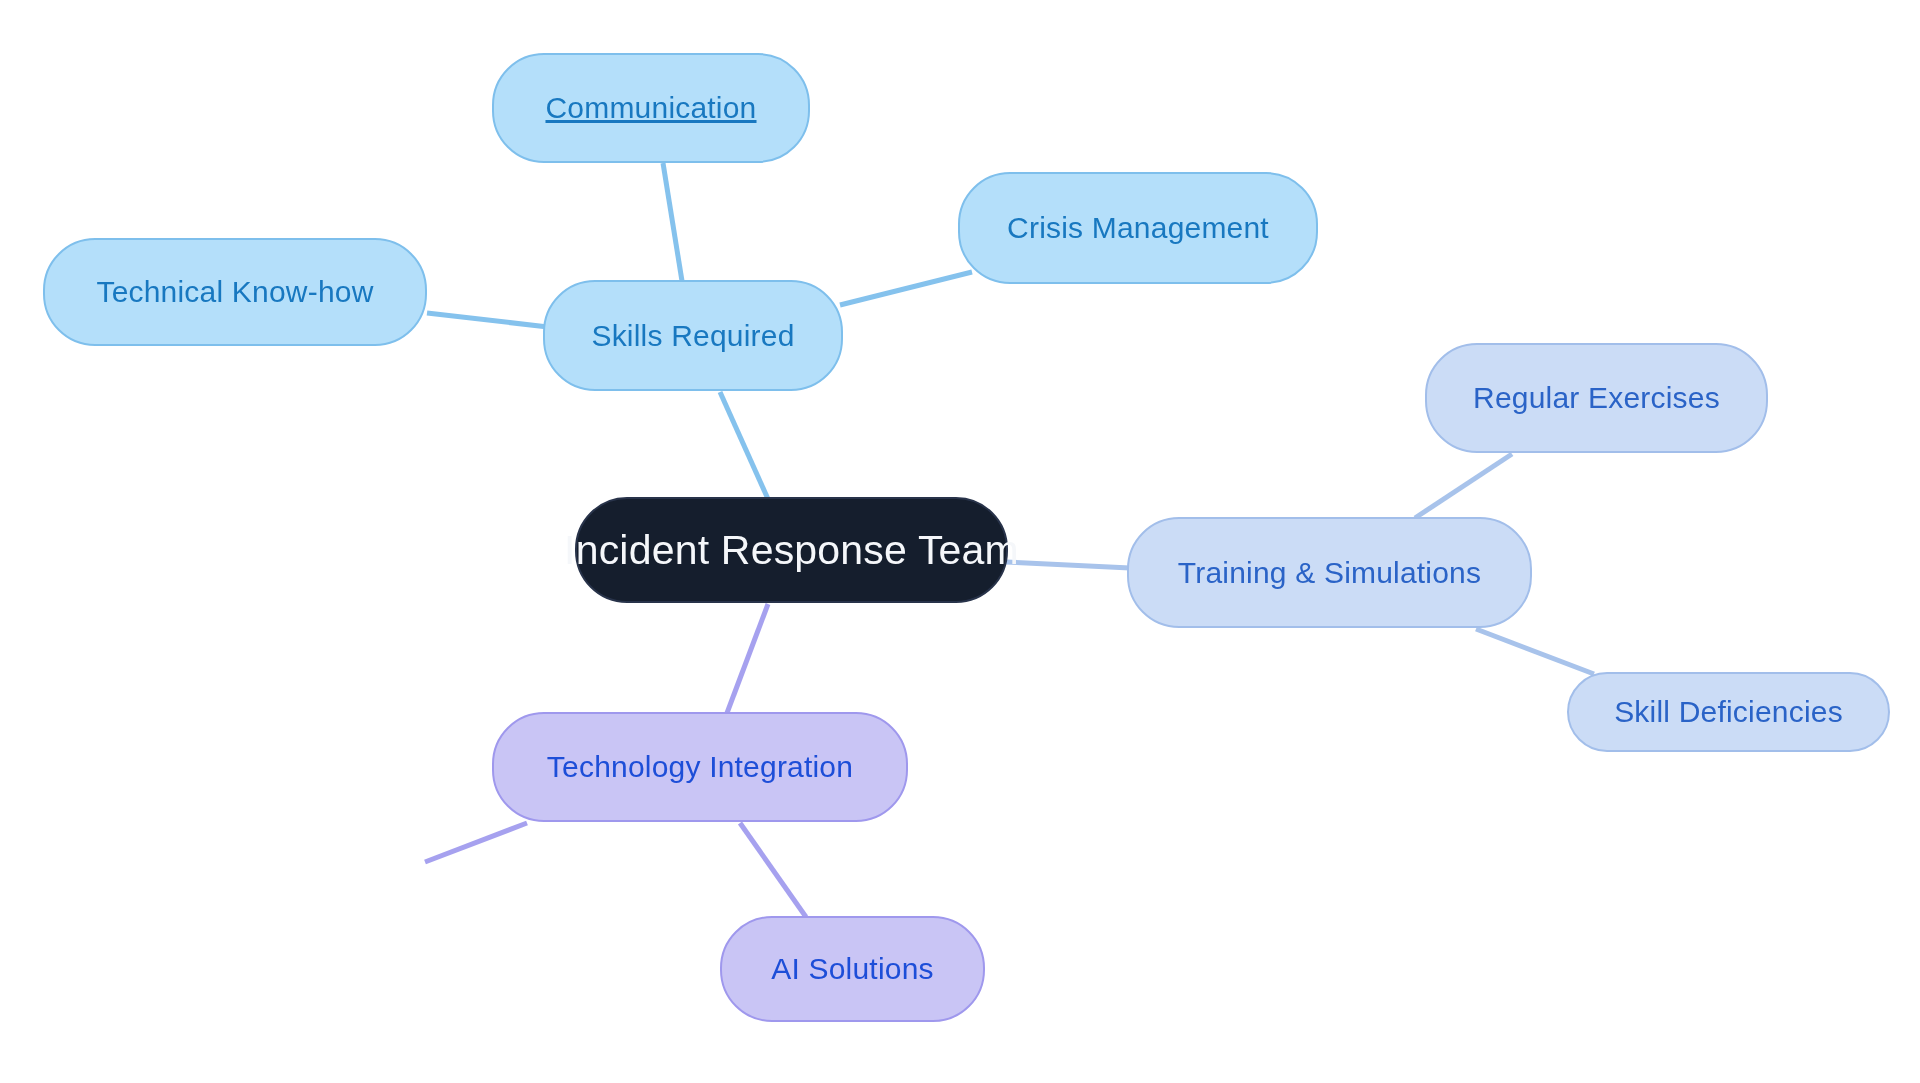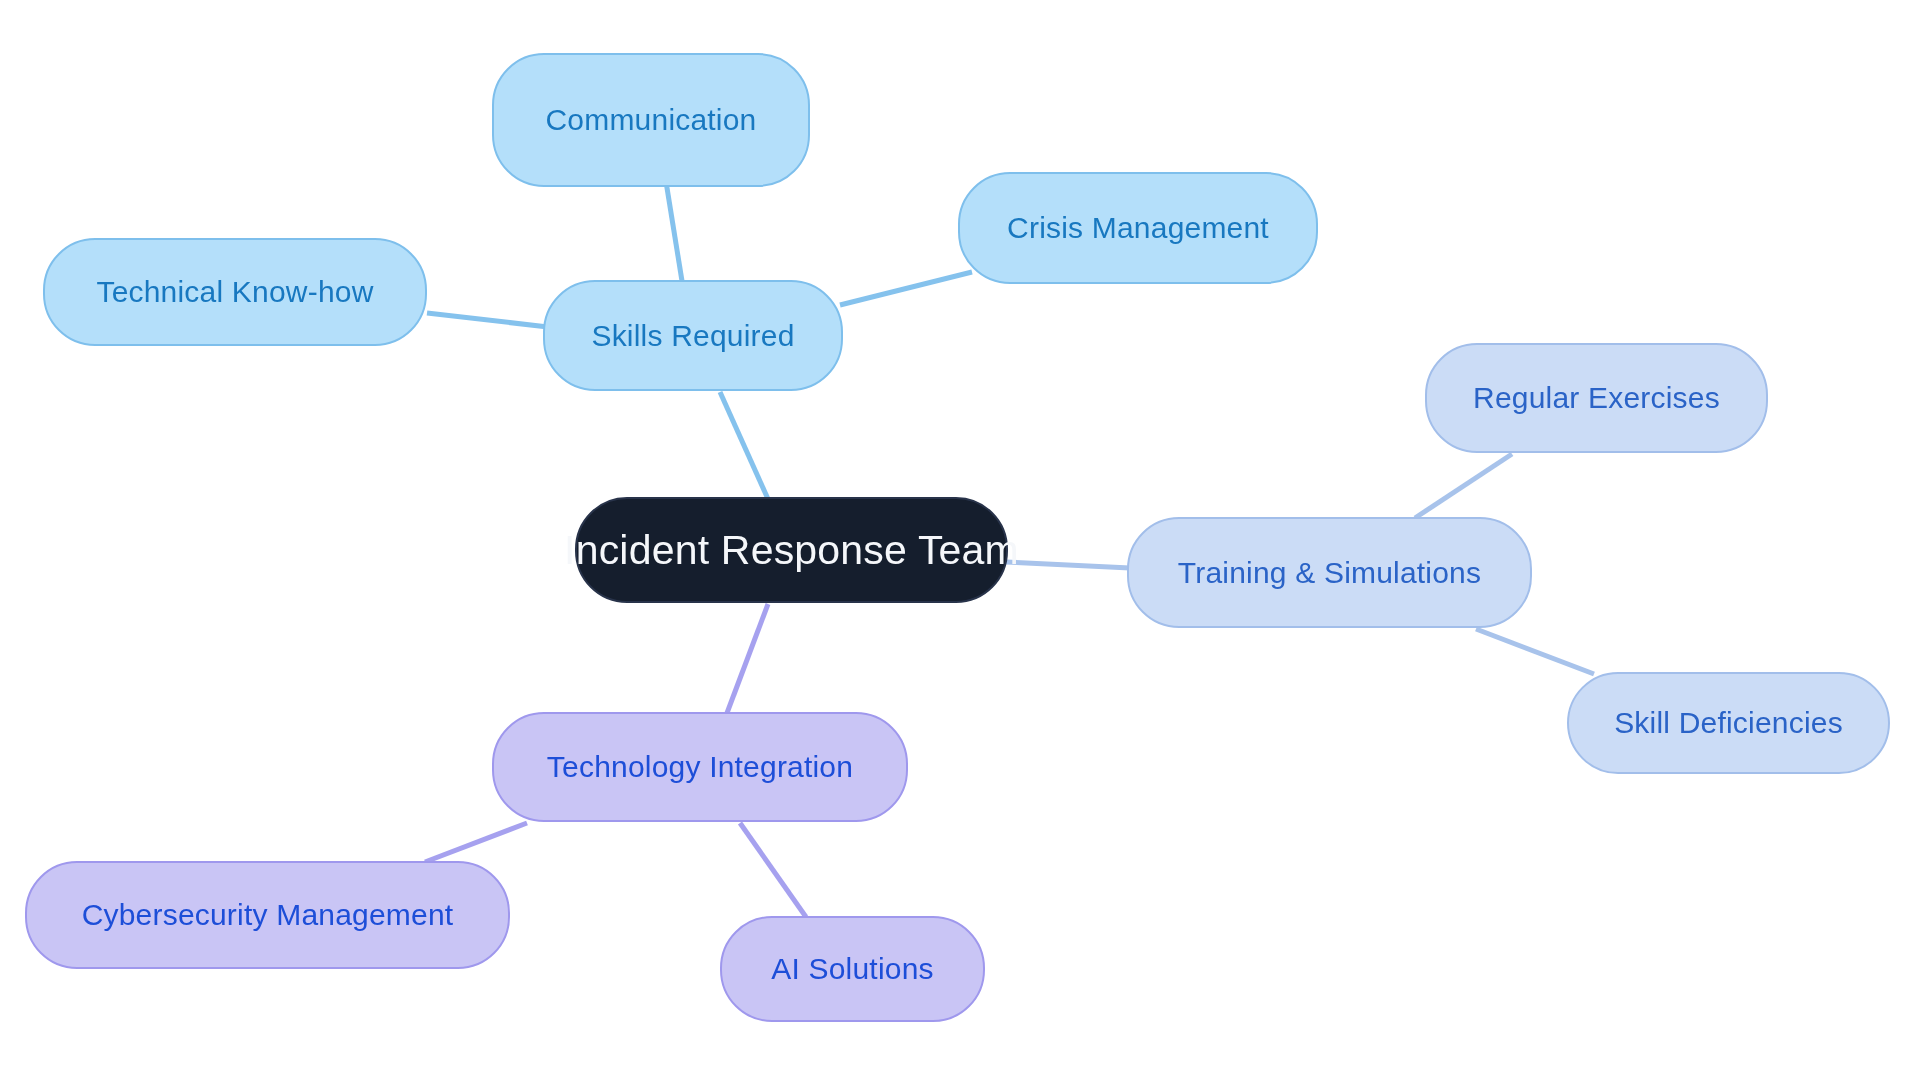--- a/index.html
+++ b/index.html
@@ -59,26 +59,26 @@
   }
   .node-purple {
     background: #C9C5F5;
     border: 2px solid #9F98ED;
     color: #1d4ed8;
   }
 
   
   #n-root       { left: 575px;  top: 497px; width: 433px; height: 106px; }
   #n-skills     { left: 543px;  top: 280px; width: 300px; height: 111px; }
-  #n-comm       { left: 492px;  top: 53px;  width: 318px; height: 134px; }
+  #n-comm       { left: 492px;  top: 53px;  width: 318px; height: 110px; text-decoration: underline; }
   #n-tech-know  { left: 43px;   top: 238px; width: 384px; height: 108px; justify-content: center; }
   #n-crisis     { left: 958px;  top: 172px; width: 360px; height: 112px; }
   #n-training   { left: 1127px; top: 517px; width: 405px; height: 111px; }
   #n-regular    { left: 1425px; top: 343px; width: 343px; height: 110px; text-align: right; }
-  #n-skilldef   { left: 1567px; top: 672px; width: 323px; height: 102px; }
+  #n-skilldef   { left: 1567px; top: 672px; width: 323px; height: 80px; }
   #n-techint    { left: 492px;  top: 712px; width: 416px; height: 110px; }
   #n-cyber      { left: 25px;   top: 861px; width: 485px; height: 108px; }
   #n-ai         { left: 720px;  top: 916px; width: 265px; height: 106px; }
 </style>
 </head>
 <body>
 
 <div class="canvas">
 
   <svg class="edges" viewBox="0 0 1920 1083">
@@ -117,20 +117,17 @@
   <div id="n-regular" class="node node-peri">
     <span>Regular Exercises</span>
   </div>
   <div id="n-skilldef" class="node node-peri">
     <span>Skill Deficiencies</span>
   </div>
 
   <div id="n-techint" class="node node-purple">
     <span>Technology Integration</span>
   </div>
-  <div id="n-cyber" class="node node-purple">
-    <span>Cybersecurity Management</span>
-  </div>
   <div id="n-ai" class="node node-purple">
     <span>AI Solutions</span>
   </div>
 
 </div>
 
 </body></html>

